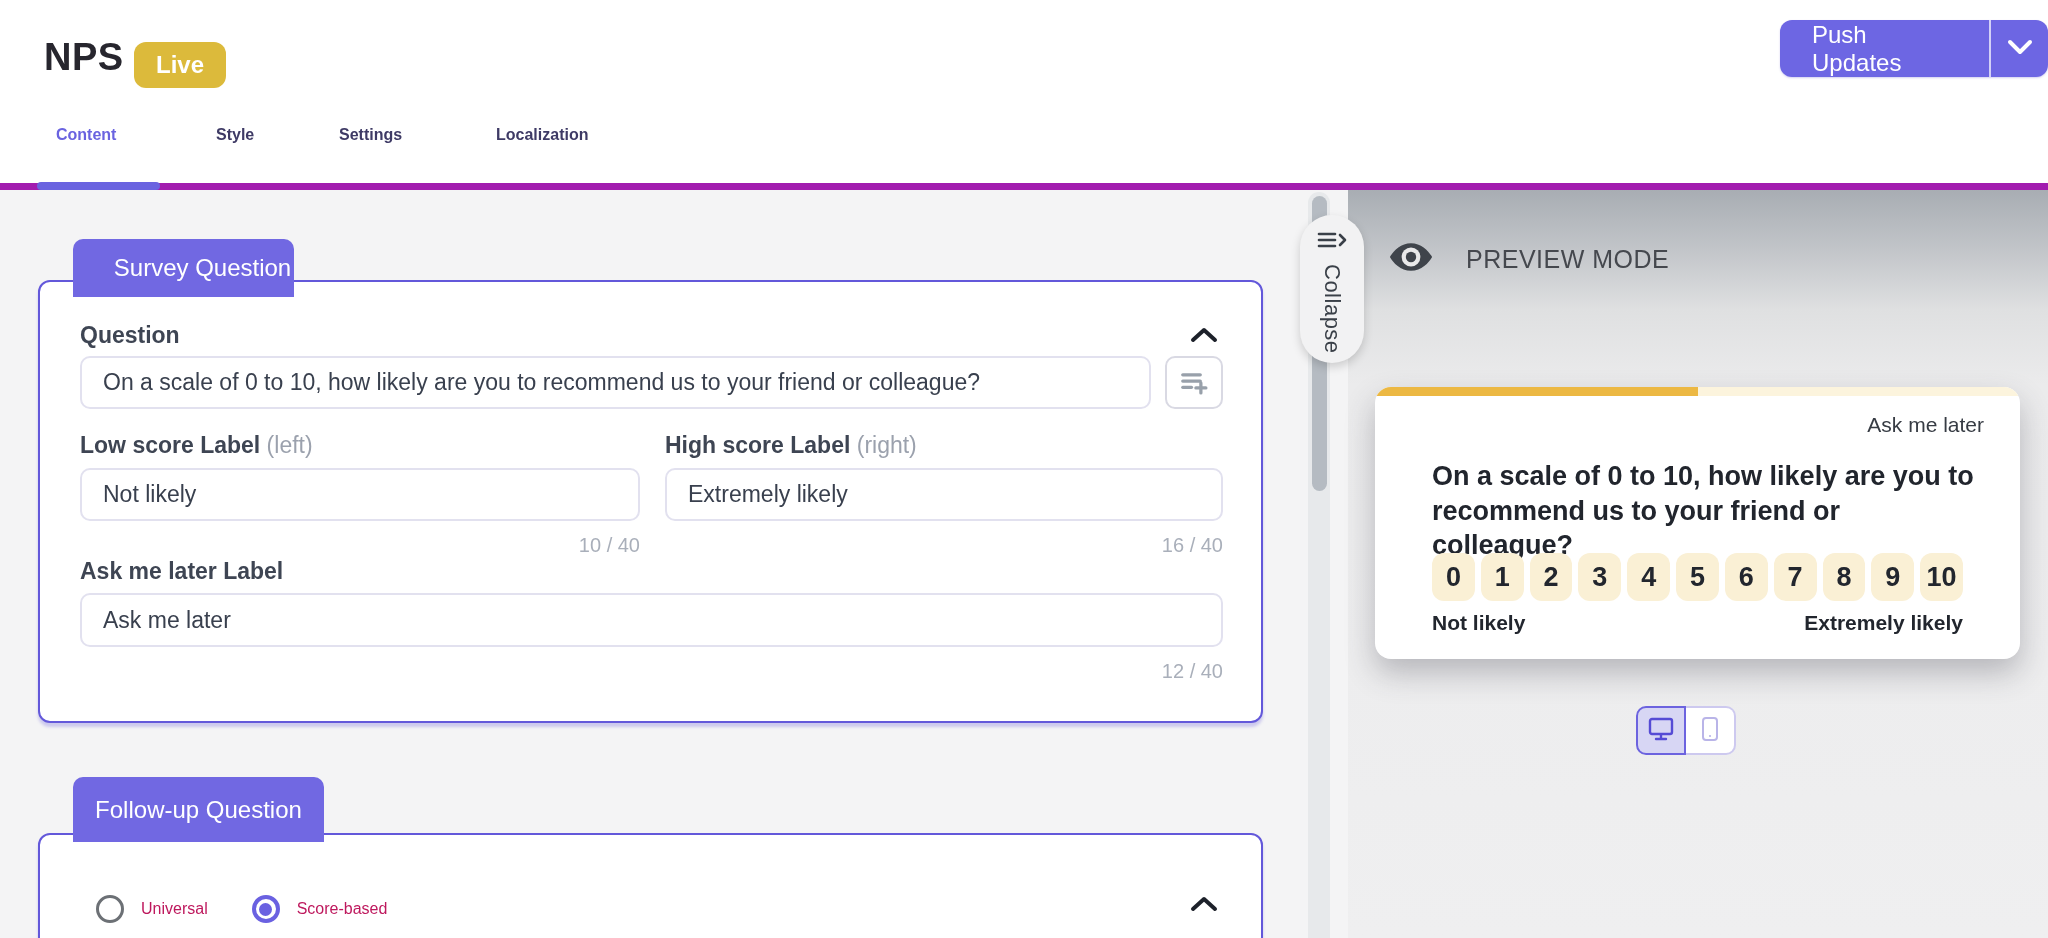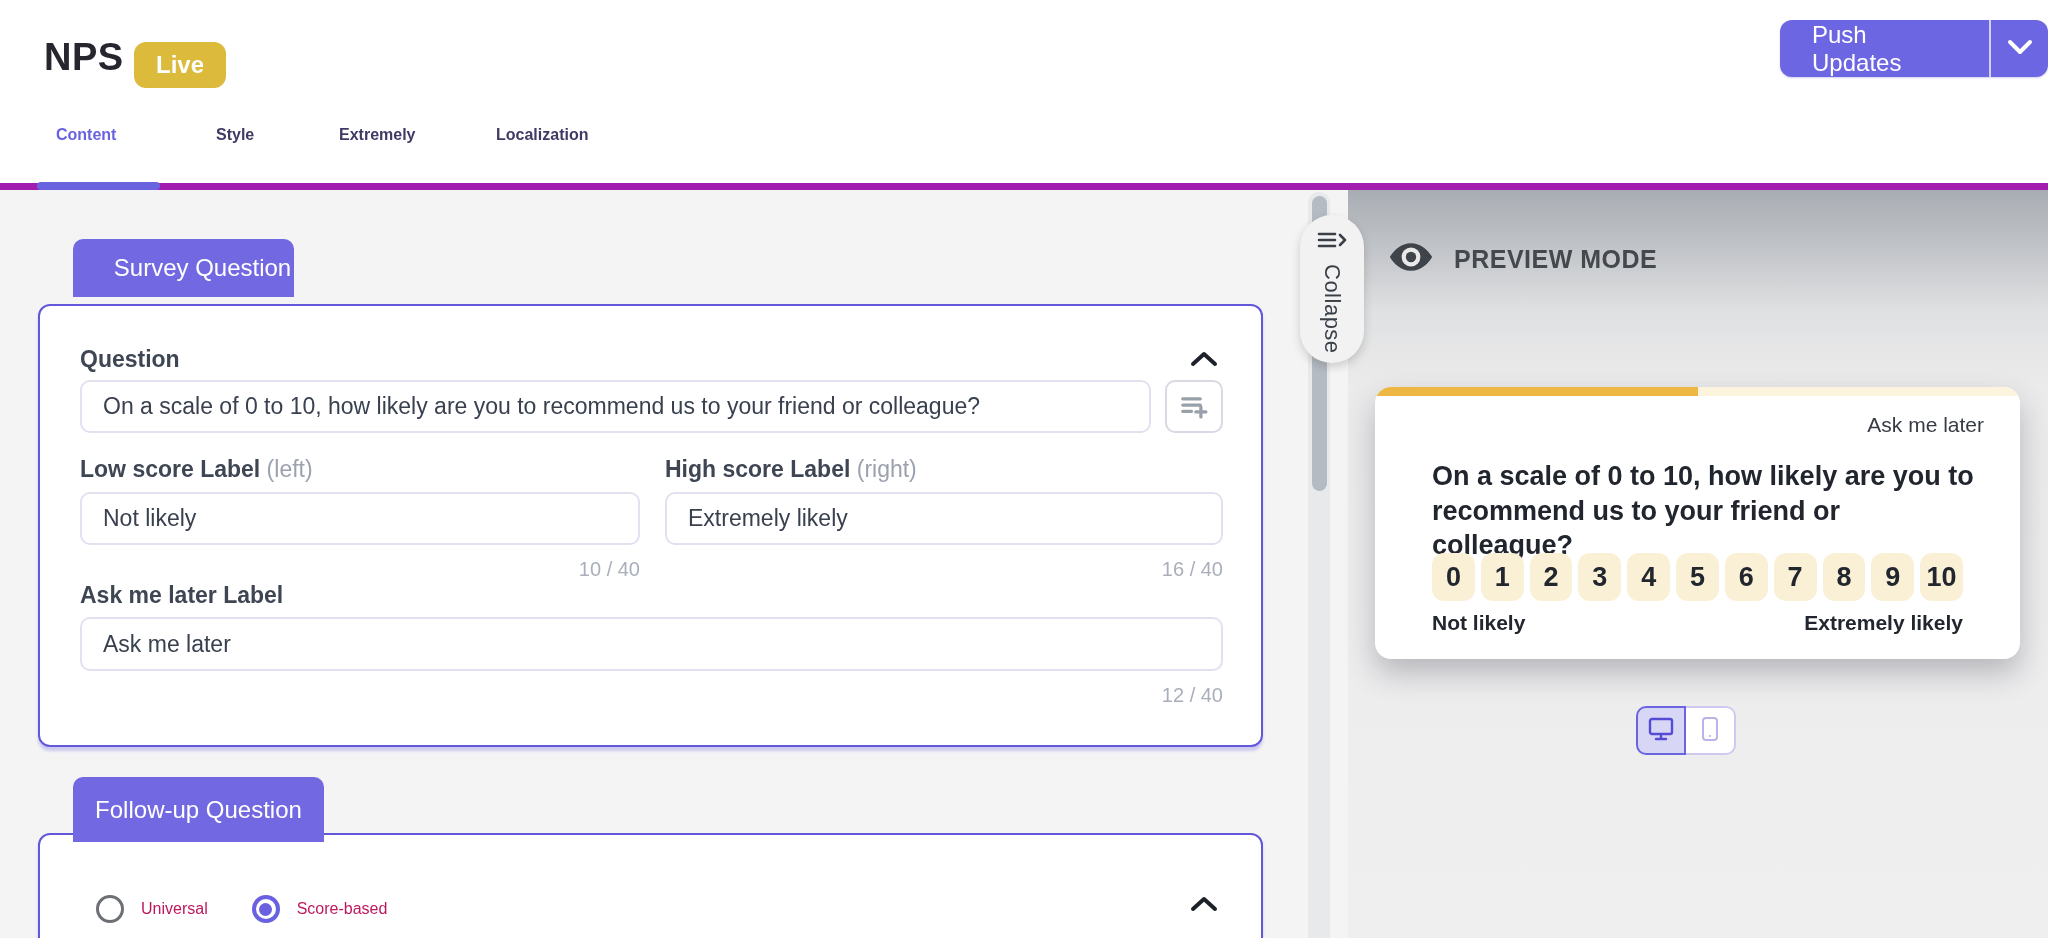--- a/index.html
+++ b/index.html
@@ -20,21 +20,21 @@
   .tab-underline { position:absolute; left:37px; top:182px; width:123px; height:8px; border-radius:4px; background:#6a63e0; }
 
   
   .content-bg { position:absolute; left:0; top:190px; width:1348px; height:748px; background:#f4f4f5; }
 
   .card-tab { position:absolute; background:#7168e2; color:#fff; font-size:24px; font-weight:500; border-radius:10px 10px 0 0; display:flex; align-items:center; justify-content:center; cursor:pointer; z-index:2; }
   .survey-tab   { left:73px; top:239px; width:221px; height:58px;padding-left:38px; }
   .followup-tab { left:73px; top:777px; width:251px; height:65px; }
 
   .panel-card { position:absolute; left:38px; width:1225px; background:#fff; border:2px solid #6358da; border-radius:12px; box-shadow:0 4px 3px rgba(101,91,219,.28); z-index:1; }
-  .survey-card   { top:304px; height:443px; }
+  .survey-card   { top:280px; height:443px; }
   .followup-card { top:833px; height:180px; }
 
   .field-label { position:absolute; font-size:23px; font-weight:600; color:#3e4553; white-space:nowrap; }
   .hint { color:#9ba1ad; font-weight:400; }
   .text-input { position:absolute; height:53px; border:2px solid #e2e1ef; border-radius:10px; font-size:23px; color:#39404e; padding:0 21px; background:#fff; font-family:inherit; outline:none; }
   .counter { position:absolute; font-size:20px; color:#a9afba; text-align:right; }
 
   .collapse-chevron { position:absolute; width:28px; height:18px; cursor:pointer; }
   .icon-btn { position:absolute; left:1125px; top:74px; width:58px; height:53px; border:2px solid #d9d9e3; border-radius:10px; background:#fff; display:flex; align-items:center; justify-content:center; cursor:pointer; }
 
@@ -49,21 +49,21 @@
   
   .sb-track { position:absolute; left:1308px; top:192px; width:22px; height:746px; background:#e7e9eb; border-radius:12px 12px 0 0; }
   .sb-thumb { position:absolute; left:1312px; top:196px; width:15px; height:295px; background:#b5bbc2; border-radius:8px; cursor:pointer; }
   .collapse-pill { position:absolute; left:1300px; top:215px; width:64px; height:148px; background:#f2f2f3; border-radius:32px; box-shadow:0 4px 10px rgba(0,0,0,.17); display:flex; flex-direction:column; align-items:center; padding-top:15px; gap:8px; cursor:pointer; z-index:6; }
   .collapse-text { writing-mode:vertical-rl; font-size:22px; color:#3a4048; letter-spacing:.5px; }
 
   
   .preview { position:absolute; left:1348px; top:190px; width:700px; height:748px;
     background:linear-gradient(180deg,#a8adb3 0%,#c2c5c9 8%,#dfe0e1 16%,#ebebec 26%,#efeff0 100%); }
   .pm-head { position:absolute; left:40px; top:44px; display:flex; align-items:center; gap:20px; }
-  .pm-label { font-size:25px; font-weight:700; color:#45484e; letter-spacing:.5px; }
+  .pm-label { font-size:25px; font-weight:400; color:#45484e; letter-spacing:.5px;margin-left:12px; }
 
   .pcard { position:absolute; left:27px; top:197px; width:645px; height:272px; background:#fff; border-radius:16px; box-shadow:0 14px 30px rgba(55,55,70,.30); overflow:hidden; }
   .pbar { position:absolute; left:0; top:0; width:100%; height:9px; background:#fcf4dd; }
   .pbar-fill { height:100%; width:50%; background:#ecb843; }
   .p-ask { position:absolute; right:36px; top:26px; font-size:21px; color:#373c44; cursor:pointer; }
   .p-q { position:absolute; left:57px; top:72px; width:548px; font-size:27px; font-weight:700; color:#21252d; line-height:1.28; }
   .p-scores { position:absolute; left:57px; top:166px; width:531px; display:flex; gap:6px; }
   .p-score { flex:1; height:48px; background:#faf0d5; border:none; border-radius:12px; display:flex; align-items:center; justify-content:center; font-size:27px; font-weight:700; color:#22262e; font-family:inherit; cursor:pointer; }
   .p-labels { position:absolute; left:57px; top:224px; width:531px; display:flex; justify-content:space-between; font-size:21px; font-weight:600; color:#22262e; }
 
@@ -87,21 +87,21 @@
         <span>
           <svg width="26" height="16" viewBox="0 0 26 16">
               <polyline points="3,3 13,13 23,3" fill="none" stroke="#ffffff" stroke-width="4" stroke-linecap="round" stroke-linejoin="round"></polyline>
             </svg>
         </span>
       </div>
     </div>
 
     <div class="tab active" style="left:56px">Content</div>
     <div class="tab" style="left:216px">Style</div>
-    <div class="tab" style="left:339px">Extremely</div>
+    <div class="tab" style="left:339px">Settings</div>
     <div class="tab" style="left:496px">Localization</div>
     <div class="tab-underline"></div>
   </div>
 
   <div class="content-bg"></div>
 
   <div class="card-tab survey-tab">Survey Question</div>
 
   <div class="panel-card survey-card">
     <div class="field-label" style="left:40px; top:40px;">Question</div>

